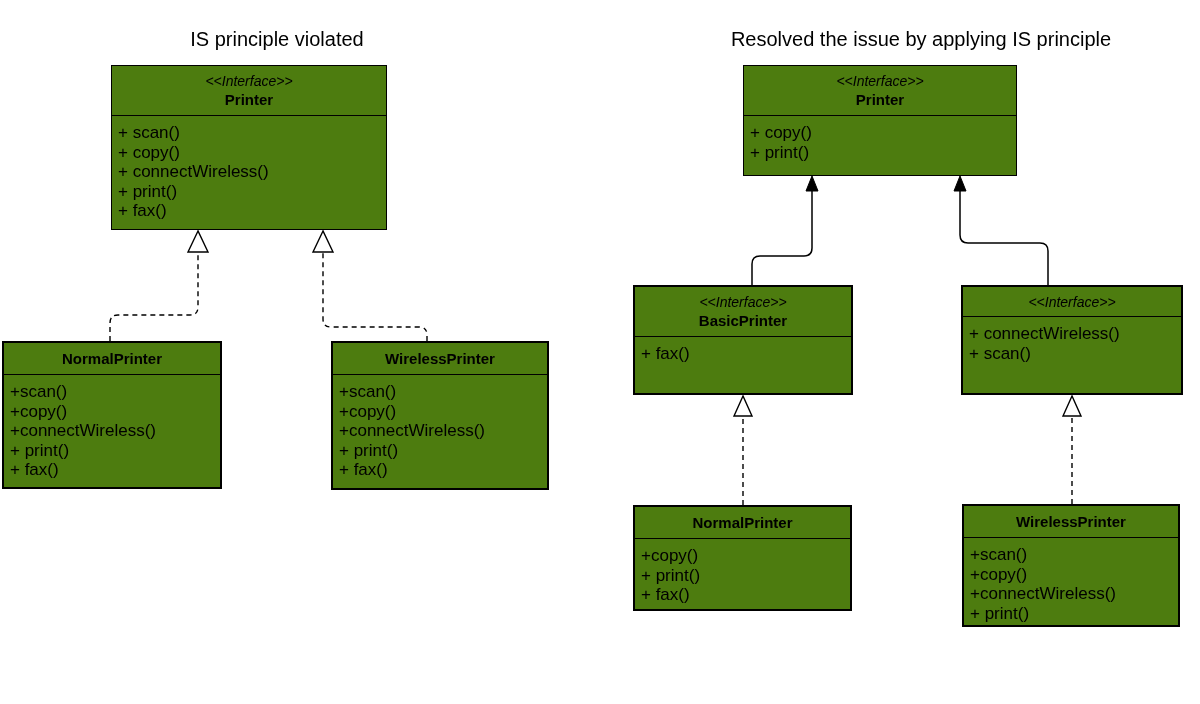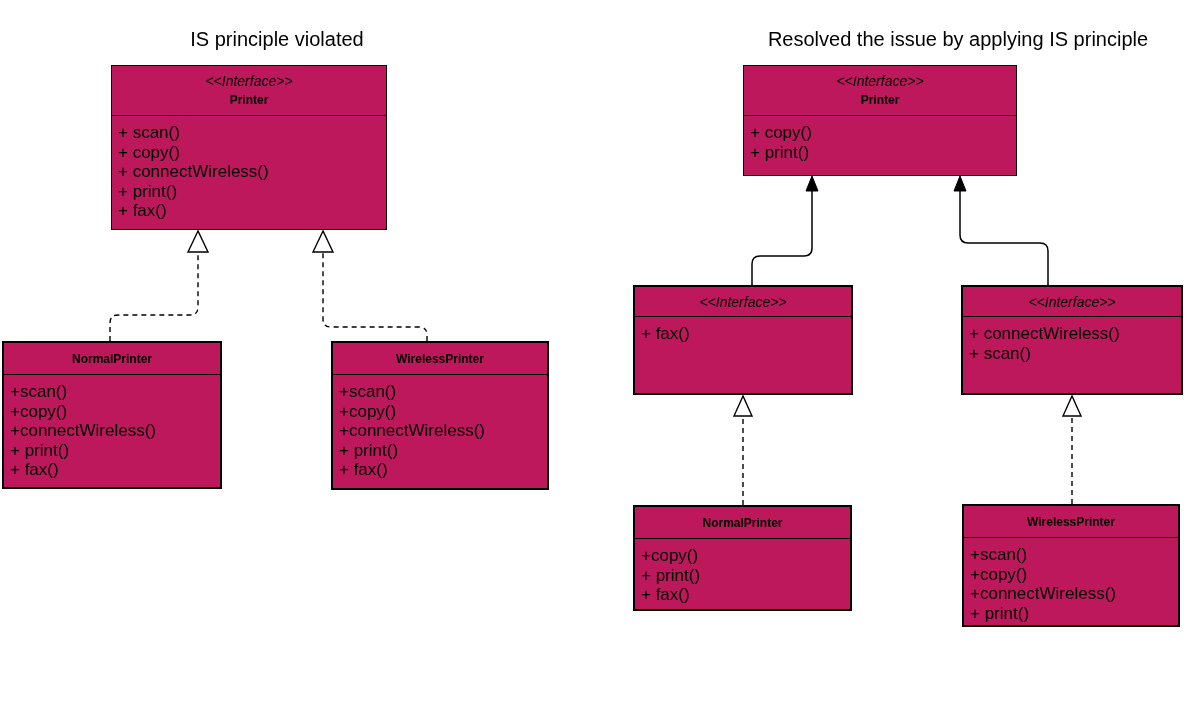--- a/index.html
+++ b/index.html
@@ -5,35 +5,35 @@
   html,body { margin:0; padding:0; background:#ffffff; }
   .canvas {
     position:relative; width:1200px; height:704px; background:#ffffff;
     font-family:Liberation Sans, sans-serif; color:#000000; overflow:hidden;
   }
   .diagram-title {
     position:absolute; top:27px; font-size:20px; line-height:24px;
     text-align:center; white-space:nowrap;
   }
   #title-left  { left:127px;  width:300px; }
-  #title-right { left:728px;  width:460px; }
+  #title-right { left:691px;  width:460px; }
 
   svg.connectors { position:absolute; left:0; top:0; }
 
   .uml-box {
-    position:absolute; background:#be185d; border:2px solid #000000;
+    position:absolute; background:#4d7c0f; border:2px solid #000000;
     box-sizing:border-box;
   }
   .uml-box.thin { border-width:1.5px; }
   .box-header {
     text-align:center; border-bottom:1px solid #000000;
     padding:6px 4px 5px 4px;
   }
   .stereotype { font-style:italic; font-size:14px; line-height:18px; }
-  .class-name { font-weight:bold;  font-size:12px; line-height:20px; }
+  .class-name { font-weight:bold;  font-size:15px; line-height:20px; }
   .box-methods { padding:7px 6px 0 6px; font-size:17px; line-height:19.6px; }
   .method { white-space:pre; }
 
   
   #l-printer          { left:111px; top:65px;  width:276px; height:165px; }
   #l-normal-printer   { left:2px;   top:341px; width:220px; height:148px; }
   #l-wireless-printer { left:331px; top:341px; width:218px; height:149px; }
 
   #r-printer          { left:743px; top:65px;  width:274px; height:111px; }
   #r-basic-printer    { left:633px; top:285px; width:220px; height:110px; }
@@ -114,20 +114,21 @@
     </div>
     <div class="box-methods">
       <div class="method">+ copy()</div>
       <div class="method">+ print()</div>
     </div>
   </div>
 
   <div class="uml-box" id="r-basic-printer">
     <div class="box-header">
       <div class="stereotype">&lt;&lt;Interface&gt;&gt;</div>
+      <div class="class-name">BasicPrinter</div>
     </div>
     <div class="box-methods">
       <div class="method">+ fax()</div>
     </div>
   </div>
 
   <div class="uml-box" id="r-advanced">
     <div class="box-header">
       <div class="stereotype">&lt;&lt;Interface&gt;&gt;</div>
     </div>

